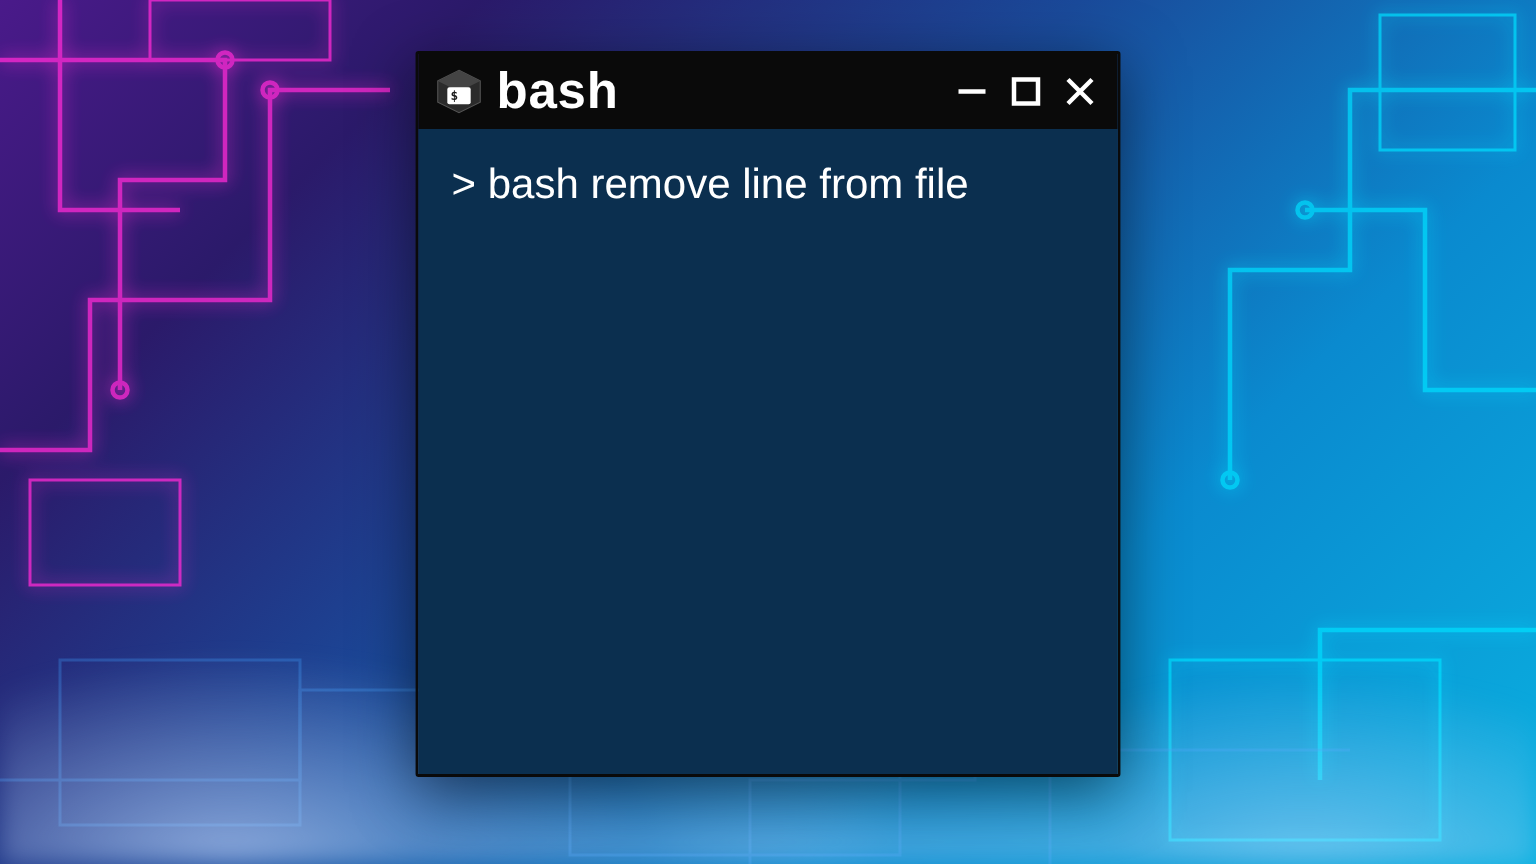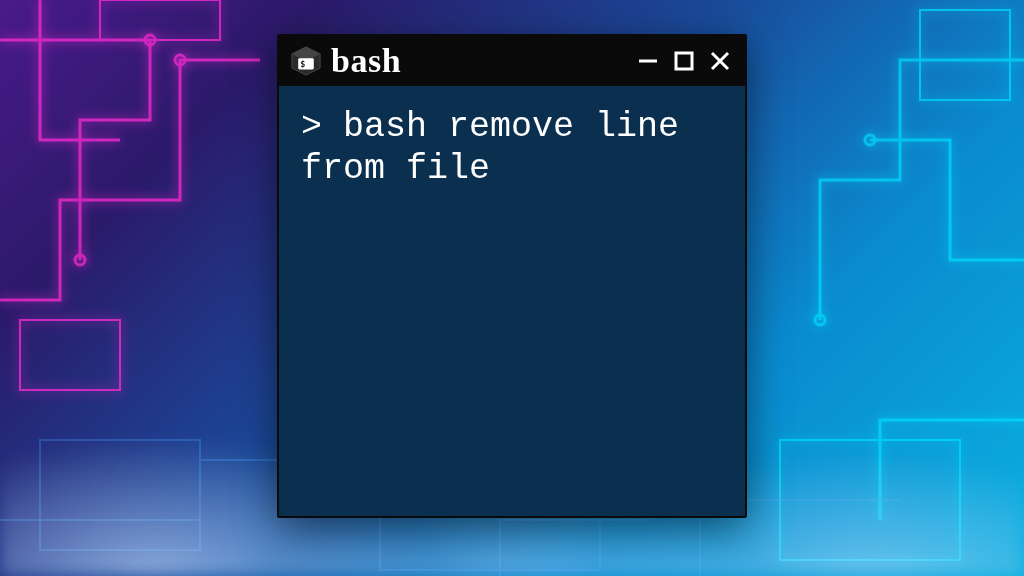--- a/index.html
+++ b/index.html
@@ -60,21 +60,21 @@
       height: 34px;
       display: flex;
       align-items: center;
       justify-content: center;
     }
     .app-icon svg { width: 34px; height: 34px; }
     .app-title {
       color: #ffffff;
       font-size: 34px;
       font-weight: bold;
-      font-family: Liberation Serif, serif;
+      font-family: Liberation Sans, sans-serif;
       letter-spacing: 0.5px;
       flex: 1;
     }
     .window-controls {
       display: flex;
       align-items: center;
       gap: 14px;
       padding-right: 4px;
     }
     .window-controls .ctrl {
@@ -84,22 +84,22 @@
       align-items: center;
       justify-content: center;
       cursor: pointer;
     }
     .window-controls svg { display:block; }
     .terminal-body {
       flex: 1;
       background: #0b2f4f;
       padding: 20px 22px;
       color: #ffffff;
-      font-family: Liberation Mono, monospace;
-      font-size: 35px;
+      font-family: Liberation Sans, sans-serif;
+      font-size: 28px;
       line-height: 1.2;
       white-space: pre-wrap;
       word-break: break-word;
     }
     .prompt { color: #ffffff; }
   </style>
 </head>
 <body>
 
 <div class="background">

